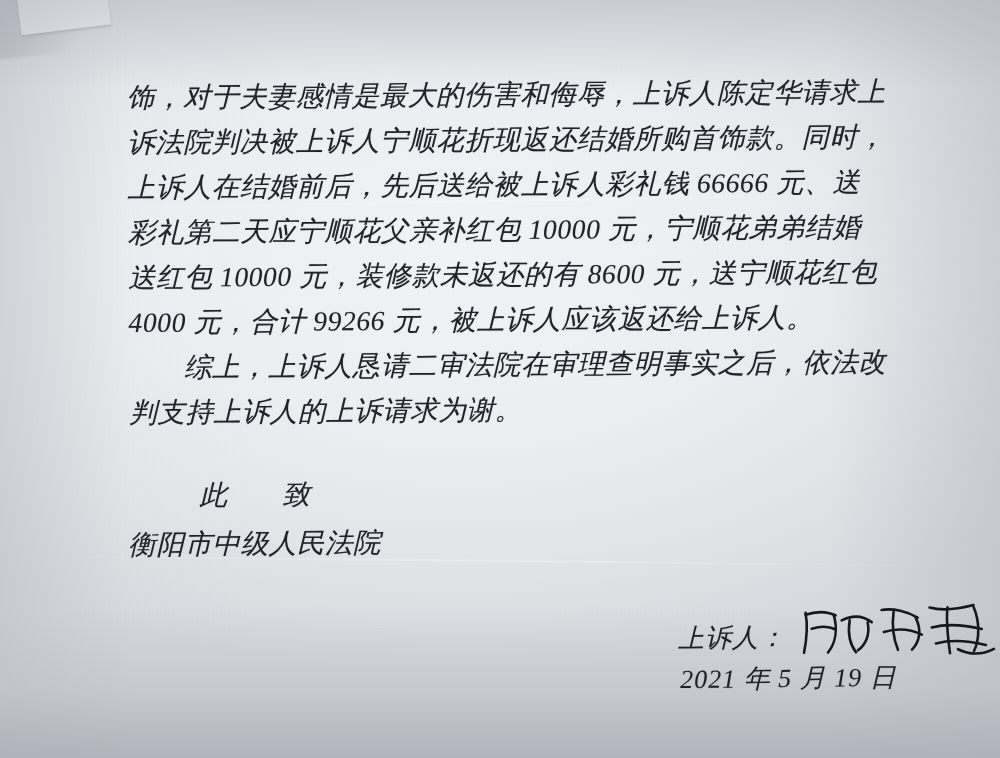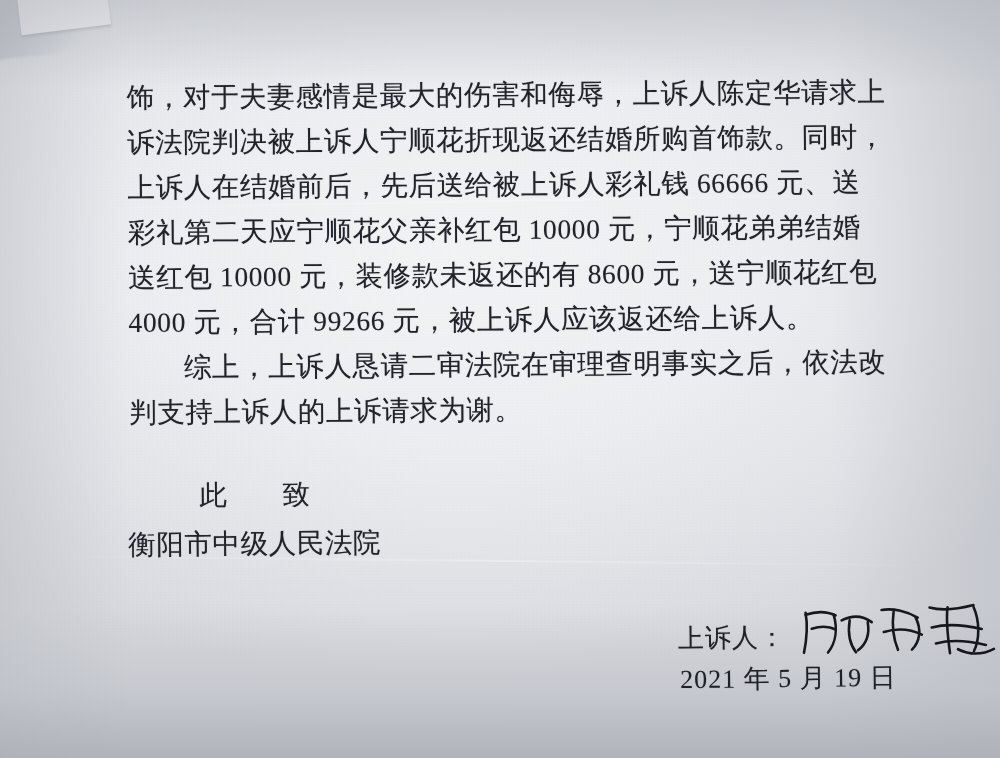--- a/index.html
+++ b/index.html
@@ -13,20 +13,21 @@
     font-family: "Liberation Serif", serif;
     background: #d8dade;
   }
 
   
   #page {
     position: relative;
     width: 1000px;
     height: 758px;
     overflow: hidden;
+    font-style: italic;
   }
 
   
   .paper {
     position: absolute;
     inset: 0;
     background:
       radial-gradient(ellipse 720px 420px at 46% 34%, #f2f3f5 0%, #eceef1 42%, #e2e4e8 72%, #d6d8dd 100%),
       linear-gradient(100deg, #e9ebee 0%, #eef0f2 30%, #e8eaee 60%, #d9dbe0 100%);
   }

